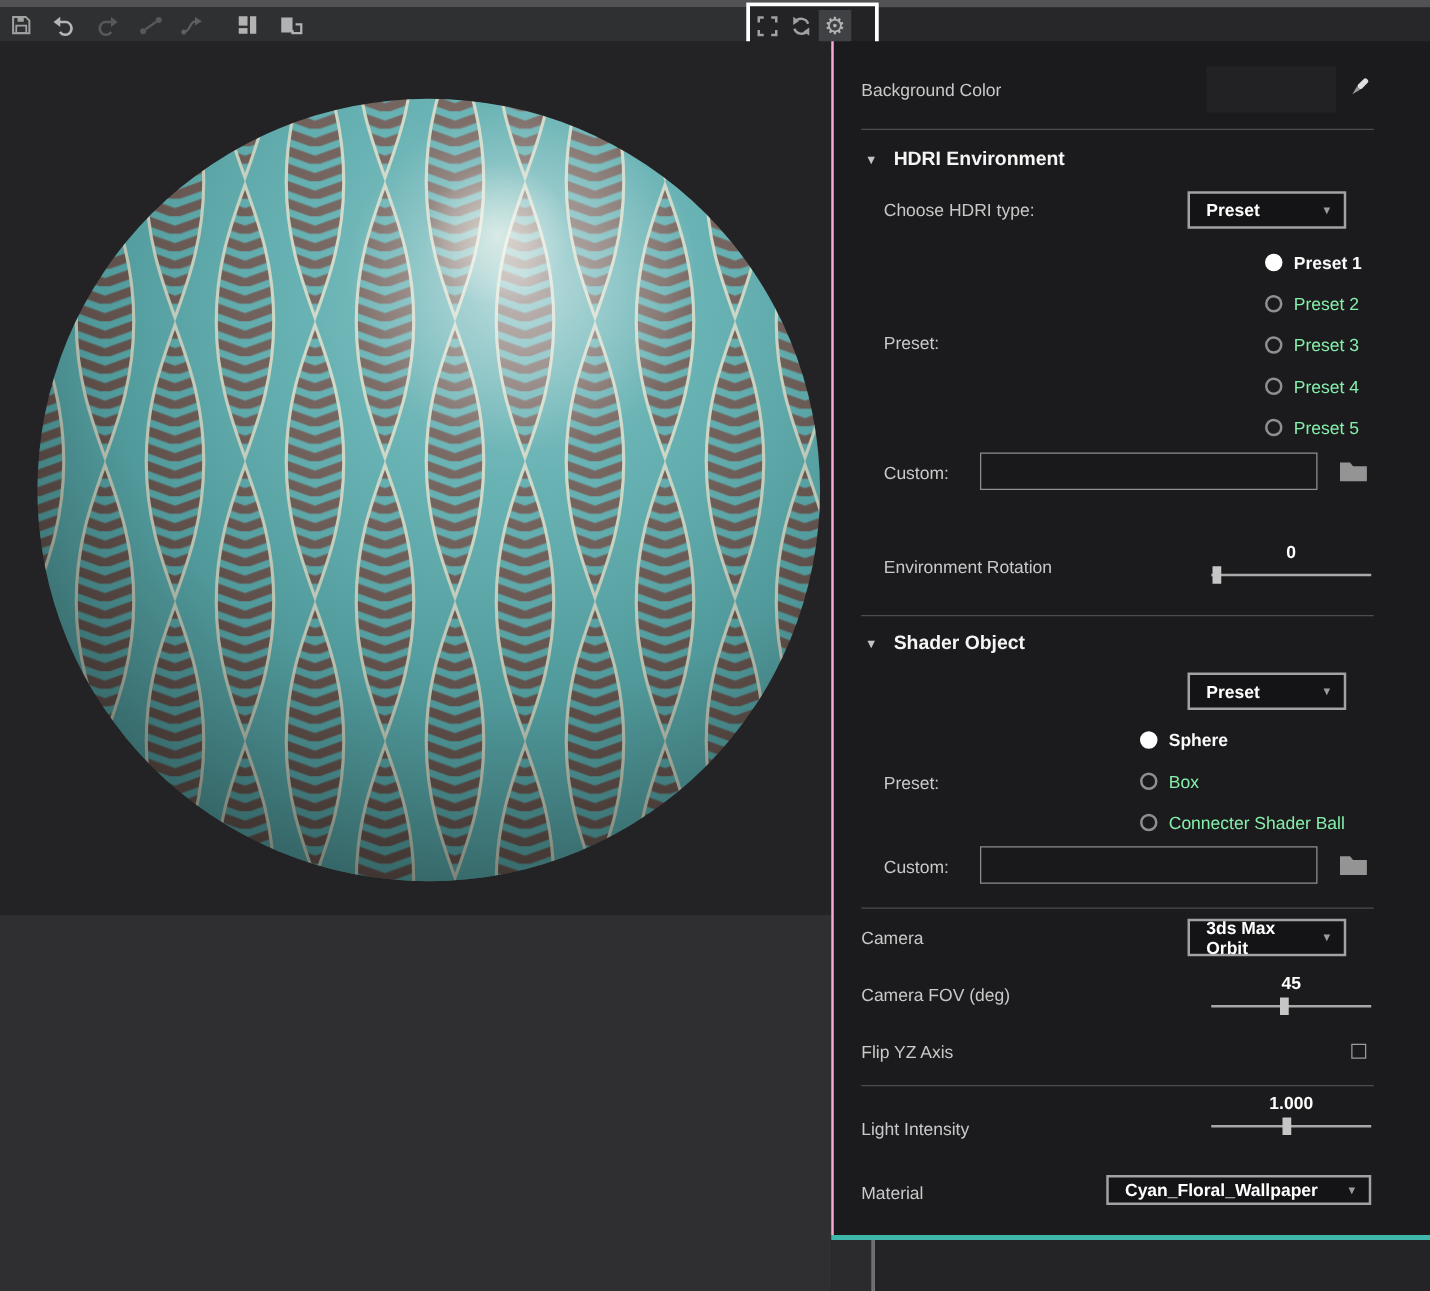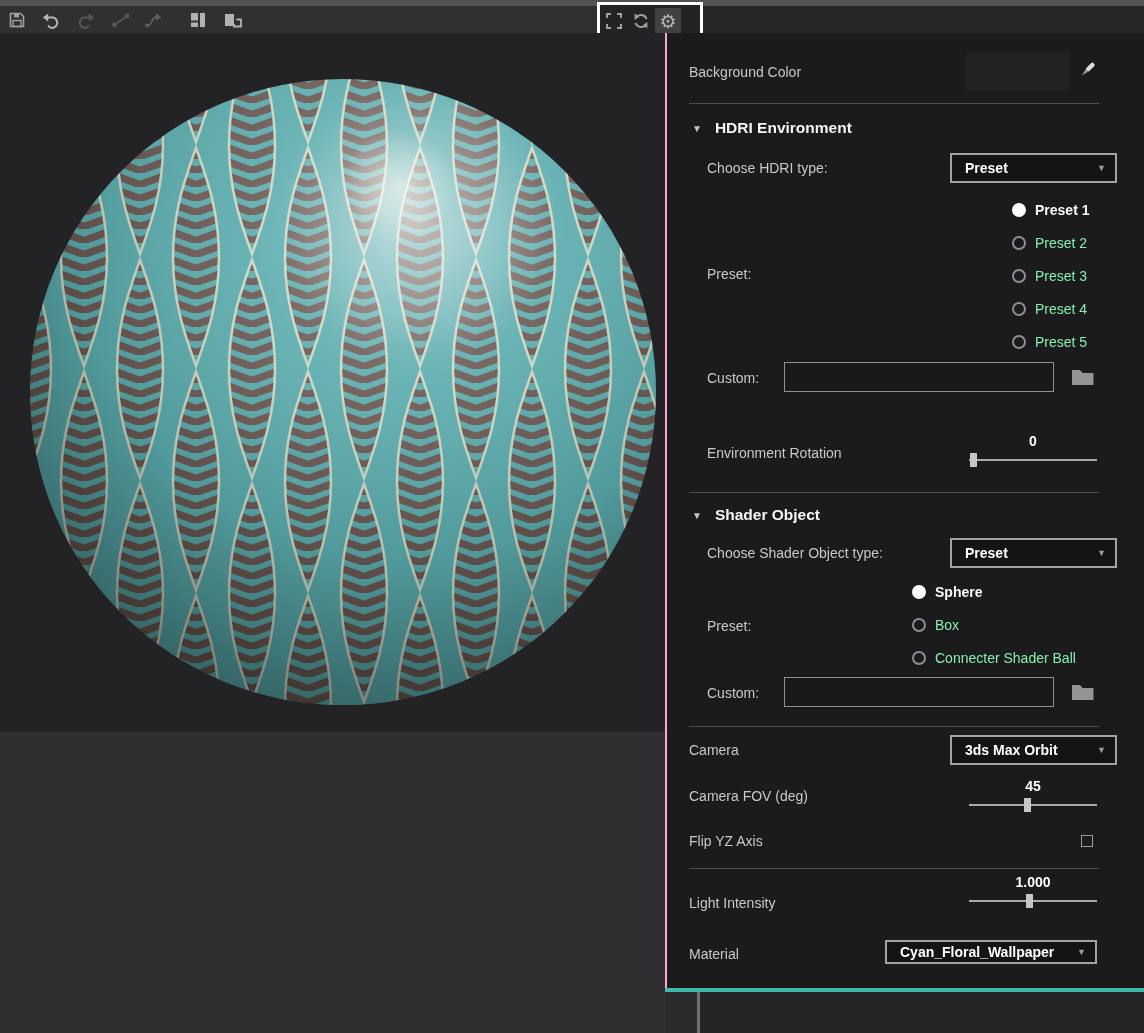--- a/index.html
+++ b/index.html
@@ -27,21 +27,21 @@
   .panel{position:absolute;left:665px;top:33px;width:479px;height:955px;background:#1b1b1d;
          border-left:2px solid #f9a8d4;box-sizing:border-box;color:#c9c9c9;font-size:14px;}
   .abs{position:absolute;}
   .prow{position:absolute;display:flex;align-items:center;}
   .lbl{color:#c9c9c9;}
   .sect{position:absolute;display:flex;align-items:center;gap:13px;color:#f5f5f5;
         font-weight:bold;font-size:15.5px;}
   .tri{color:#c4c4c4;font-size:10px;}
   .hr{position:absolute;left:22px;width:410px;height:1px;background:#4d4d50;}
   .swatch{position:absolute;left:298px;top:20px;width:104px;height:37px;background:#222225;}
-  .dd{position:absolute;width:167px;height:30px;border:2px solid #a2a2a4;background:#141416;color:#fff;
+  .dd{position:absolute;width:127px;height:30px;border:2px solid #a2a2a4;background:#141416;color:#fff;
       font-weight:bold;display:flex;align-items:center;justify-content:space-between;
       padding:0 9px 0 13px;box-sizing:border-box;}
   .dd-arrow{color:#9c9c9c;font-size:9px;}
   .ti{position:absolute;height:30px;width:270px;background:#19191b;border:1px solid #8f8f8f;
       color:#ddd;padding:0 8px;box-sizing:border-box;font-family:"Liberation Sans",sans-serif;font-size:13px;}
   .cb{width:12px;height:12px;border:1px solid #9c9c9c;box-sizing:border-box;margin-right:4px;background:transparent;}
   .radio-row{position:absolute;display:flex;align-items:center;gap:9px;height:22px;}
   .radio{width:14px;height:14px;border-radius:50%;border:2px solid #8f8f8f;box-sizing:border-box;}
   .radio.sel{background:#ffffff;border:2px solid #ffffff;}
   .rlabel{color:#86efac;}
@@ -246,23 +246,20 @@
       </div>
     </div>
 
     <div class="hr" style="top:459px"></div>
 
     <div class="sect" style="left:25px;top:473px">
       <span class="tri">▼</span>
       <span>Shader Object</span>
     </div>
 
-    <div class="prow" style="left:40px;top:505px;height:30px">
-      <span class="lbl">Choose Shader Object type:</span>
-    </div>
     <div class="dd" style="left:283px;top:505px">
       <span>Preset</span>
       <span class="dd-arrow">▼</span>
     </div>
 
     <div class="abs lbl" style="left:40px;top:585px">Preset:</div>
 
     <div class="radio-row" style="left:245px;top:548px">
       <span class="radio sel"></span>
       <span class="rlabel sel">Sphere</span>

